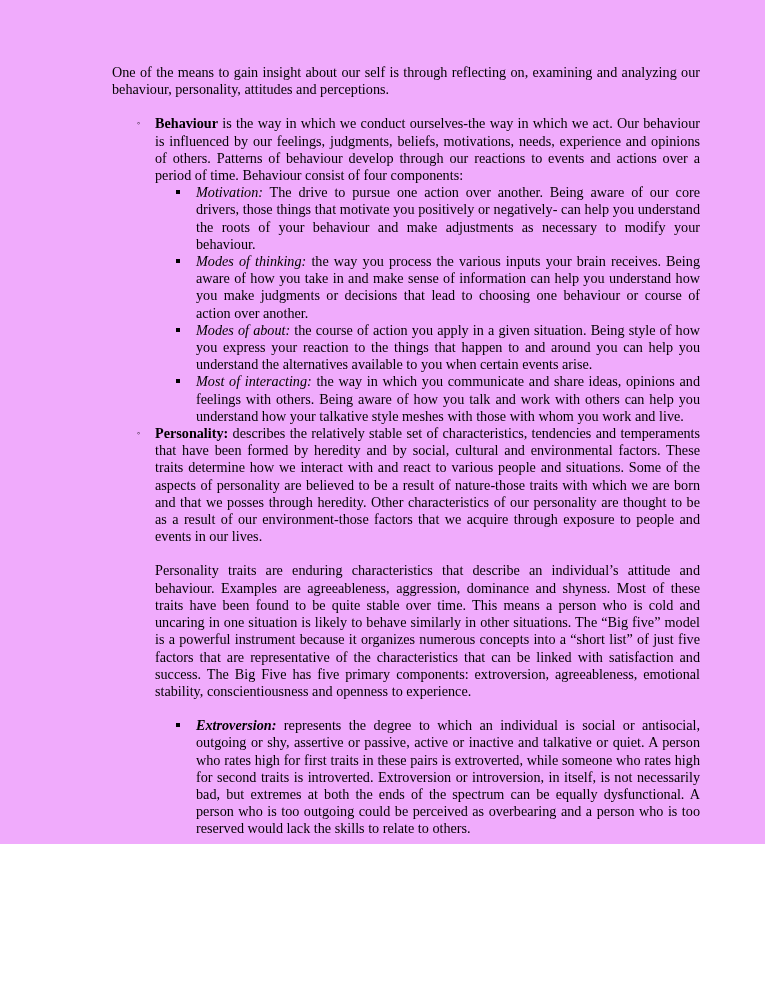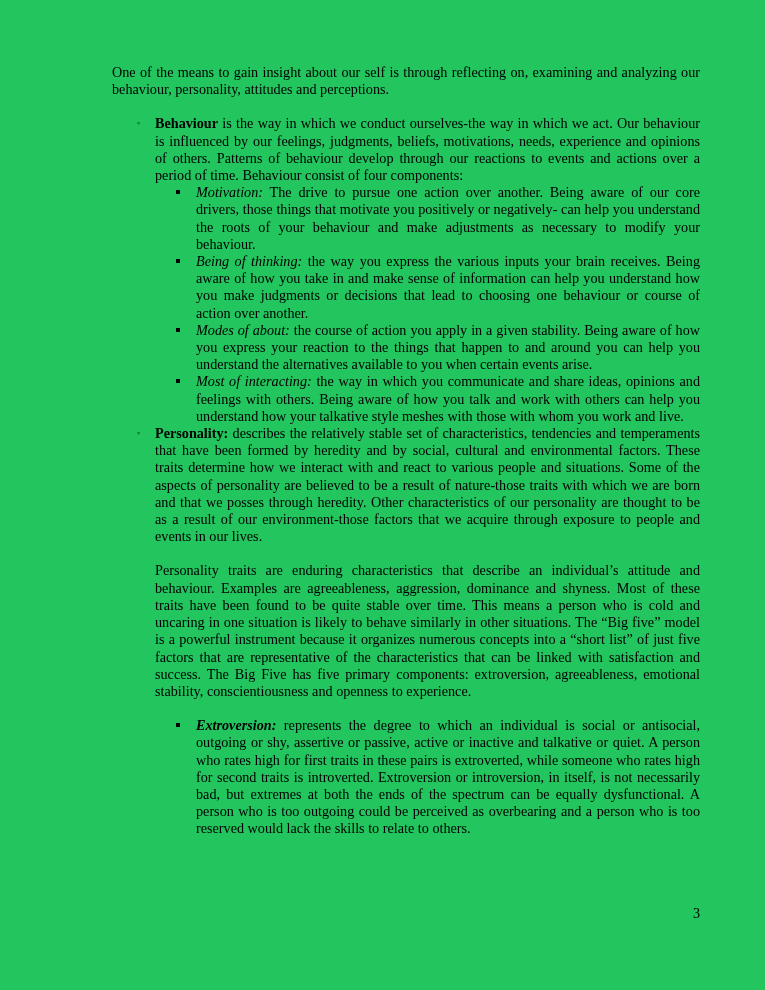--- a/index.html
+++ b/index.html
@@ -3,22 +3,22 @@
 <meta charset="utf-8">
 <style>
   html, body {
     margin: 0;
     padding: 0;
     background: #ffffff;
   }
   .page {
     position: relative;
     width: 765px;
-    height: 990px;
-    background: #22c55e;
+    height: 844px;
+    background: #f0abfc;
     font-family: "Liberation Serif", "DejaVu Serif", serif;
     color: #000000;
     overflow: hidden;
   }
   .content {
     position: absolute;
     left: 112px;
     top: 64px;
     width: 588px;
   }
@@ -104,26 +104,26 @@
 
       <div class="lvl2-group">
 
         <div class="lvl2">
           <span class="marker"></span>
           <p class="blk"><span class="lead-i">Motivation:</span><span> The drive to pursue one action over another.  Being aware of our core drivers, those things that motivate you positively or negatively- can help you understand the roots of your behaviour and make adjustments as necessary to modify your behaviour.</span></p>
         </div>
 
         <div class="lvl2">
           <span class="marker"></span>
-          <p class="blk"><span class="lead-i">Being of thinking:</span><span> the way you express the various inputs your brain receives.  Being aware of how you take in and make sense of information can help you understand how you make judgments or decisions that lead to choosing one behaviour or course of action over another.</span></p>
+          <p class="blk"><span class="lead-i">Modes of thinking:</span><span> the way you process the various inputs your brain receives.  Being aware of how you take in and make sense of information can help you understand how you make judgments or decisions that lead to choosing one behaviour or course of action over another.</span></p>
         </div>
 
         <div class="lvl2">
           <span class="marker"></span>
-          <p class="blk"><span class="lead-i">Modes of about:</span><span> the course of action you apply in a given stability.  Being aware of how you express your reaction to the things that happen to and around you can help you understand the alternatives available to you when certain events arise.</span></p>
+          <p class="blk"><span class="lead-i">Modes of about:</span><span> the course of action you apply in a given situation.  Being style of how you express your reaction to the things that happen to and around you can help you understand the alternatives available to you when certain events arise.</span></p>
         </div>
 
         <div class="lvl2">
           <span class="marker"></span>
           <p class="blk"><span class="lead-i">Most of interacting:</span><span> the way in which you communicate and share ideas, opinions and feelings with others.  Being aware of how you talk and work with others can help you understand how your talkative style meshes with those with whom you work and live.</span></p>
         </div>
 
       </div>
     </div>
 

